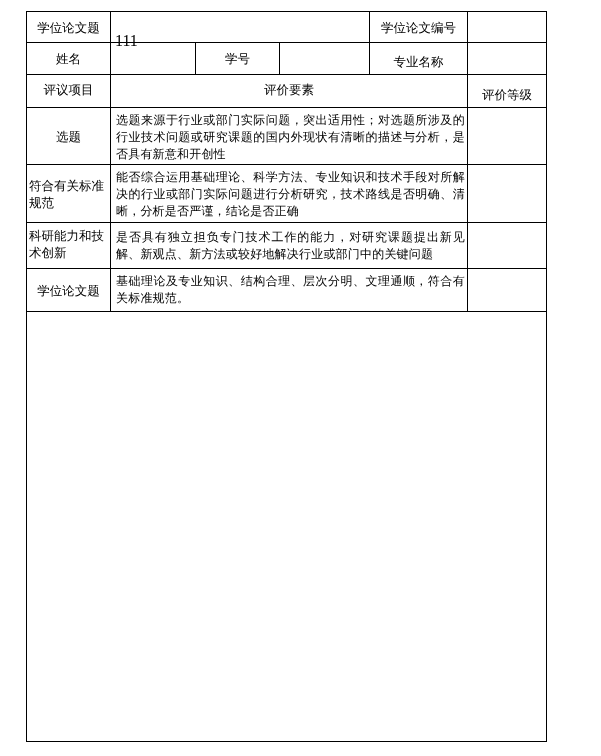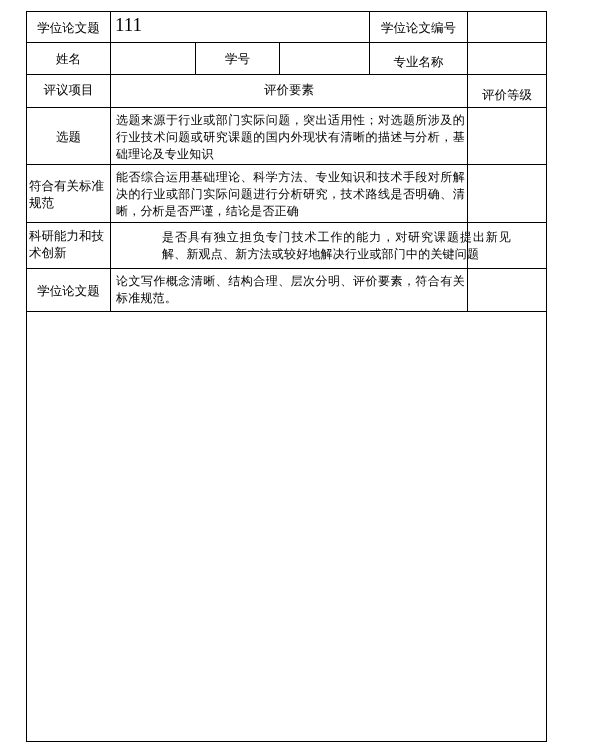--- a/index.html
+++ b/index.html
@@ -6,21 +6,21 @@
     body { width: 601px; height: 756px; position: relative; overflow: hidden;
            font-family: "DejaVu Sans", "Liberation Sans", sans-serif; color: #000; }
     .line { position: absolute; background: #000; }
     .h { height: 1px; }
     .v { width: 1px; }
     .cell { position: absolute; display: flex; align-items: center; justify-content: center;
             font-size: 12.5px; line-height: 17px; text-align: left; box-sizing: border-box; }
     .desc { position: absolute; font-size: 12px; line-height: 17px; box-sizing: border-box;
             padding: 0 2px 0 5px; text-align: justify; letter-spacing: 0.2px; }
     .title-val { position: absolute; font-family: "Liberation Serif", "DejaVu Serif", serif;
-                 font-size: 19px; line-height: 24px; left: 115px; top: 13px; }
+                 font-size: 16px; line-height: 24px; left: 115px; top: 29px; }
     .input-area { position: absolute; }
   </style>
 </head>
 <body>
 
 <div>
 
   <div class="line h" style="left:26px; top:11px; width:521px;"></div>
   <div class="line h" style="left:26px; top:42px; width:521px;"></div>
   <div class="line h" style="left:26px; top:74px; width:521px;"></div>
@@ -49,30 +49,30 @@
   <div class="cell" style="left:196px; top:43px; width:83px; height:31px;">学号</div>
   <div class="cell" style="left:280px; top:43px; width:89px; height:31px;"></div>
   <div class="cell" style="left:370px; top:46px; width:97px; height:31px;">专业名称</div>
   <div class="cell" style="left:468px; top:43px; width:78px; height:31px;"></div>
 
   <div class="cell" style="left:27px; top:75px; width:83px; height:28px;">评议项目</div>
   <div class="cell" style="left:111px; top:75px; width:356px; height:28px;">评价要素</div>
   <div class="cell" style="left:468px; top:80px; width:78px; height:28px;">评价等级</div>
 
   <div class="cell" style="left:27px; top:108px; width:83px; height:56px;">选题</div>
-  <div class="desc" style="left:111px; top:112px; width:356px;">选题来源于行业或部门实际问题，突出适用性；对选题所涉及的行业技术问题或研究课题的国内外现状有清晰的描述与分析，基础理论及专业知识</div>
+  <div class="desc" style="left:111px; top:112px; width:356px;">选题来源于行业或部门实际问题，突出适用性；对选题所涉及的行业技术问题或研究课题的国内外现状有清晰的描述与分析，是否具有新意和开创性</div>
   <div class="input-area" style="left:468px; top:108px; width:78px; height:56px;"></div>
 
   <div class="cell" style="left:29px; top:165px; width:79px; height:57px;">符合有关标准规范</div>
   <div class="desc" style="left:111px; top:169px; width:356px;">能否综合运用基础理论、科学方法、专业知识和技术手段对所解决的行业或部门实际问题进行分析研究，技术路线是否明确、清晰，分析是否严谨，结论是否正确</div>
   <div class="input-area" style="left:468px; top:165px; width:78px; height:57px;"></div>
 
   <div class="cell" style="left:29px; top:223px; width:79px; height:45px;font-family:Liberation Mono, monospace;">科研能力和技术创新</div>
-  <div class="desc" style="left:111px; top:229px; width:356px;margin-left:46px;">是否具有独立担负专门技术工作的能力，对研究课题提出新见解、新观点、新方法或较好地解决行业或部门中的关键问题</div>
+  <div class="desc" style="left:111px; top:229px; width:356px;">是否具有独立担负专门技术工作的能力，对研究课题提出新见解、新观点、新方法或较好地解决行业或部门中的关键问题</div>
   <div class="input-area" style="left:468px; top:223px; width:78px; height:45px;"></div>
 
   <div class="cell" style="left:27px; top:269px; width:83px; height:42px;">学位论文题</div>
-  <div class="desc" style="left:111px; top:273px; width:356px;">论文写作概念清晰、结构合理、层次分明、评价要素，符合有关标准规范。</div>
+  <div class="desc" style="left:111px; top:273px; width:356px;">基础理论及专业知识、结构合理、层次分明、文理通顺，符合有关标准规范。</div>
   <div class="input-area" style="left:468px; top:269px; width:78px; height:42px;"></div>
 
   <div class="input-area" style="left:27px; top:312px; width:519px; height:429px;"></div>
 
 </div>
 
 </body></html>

